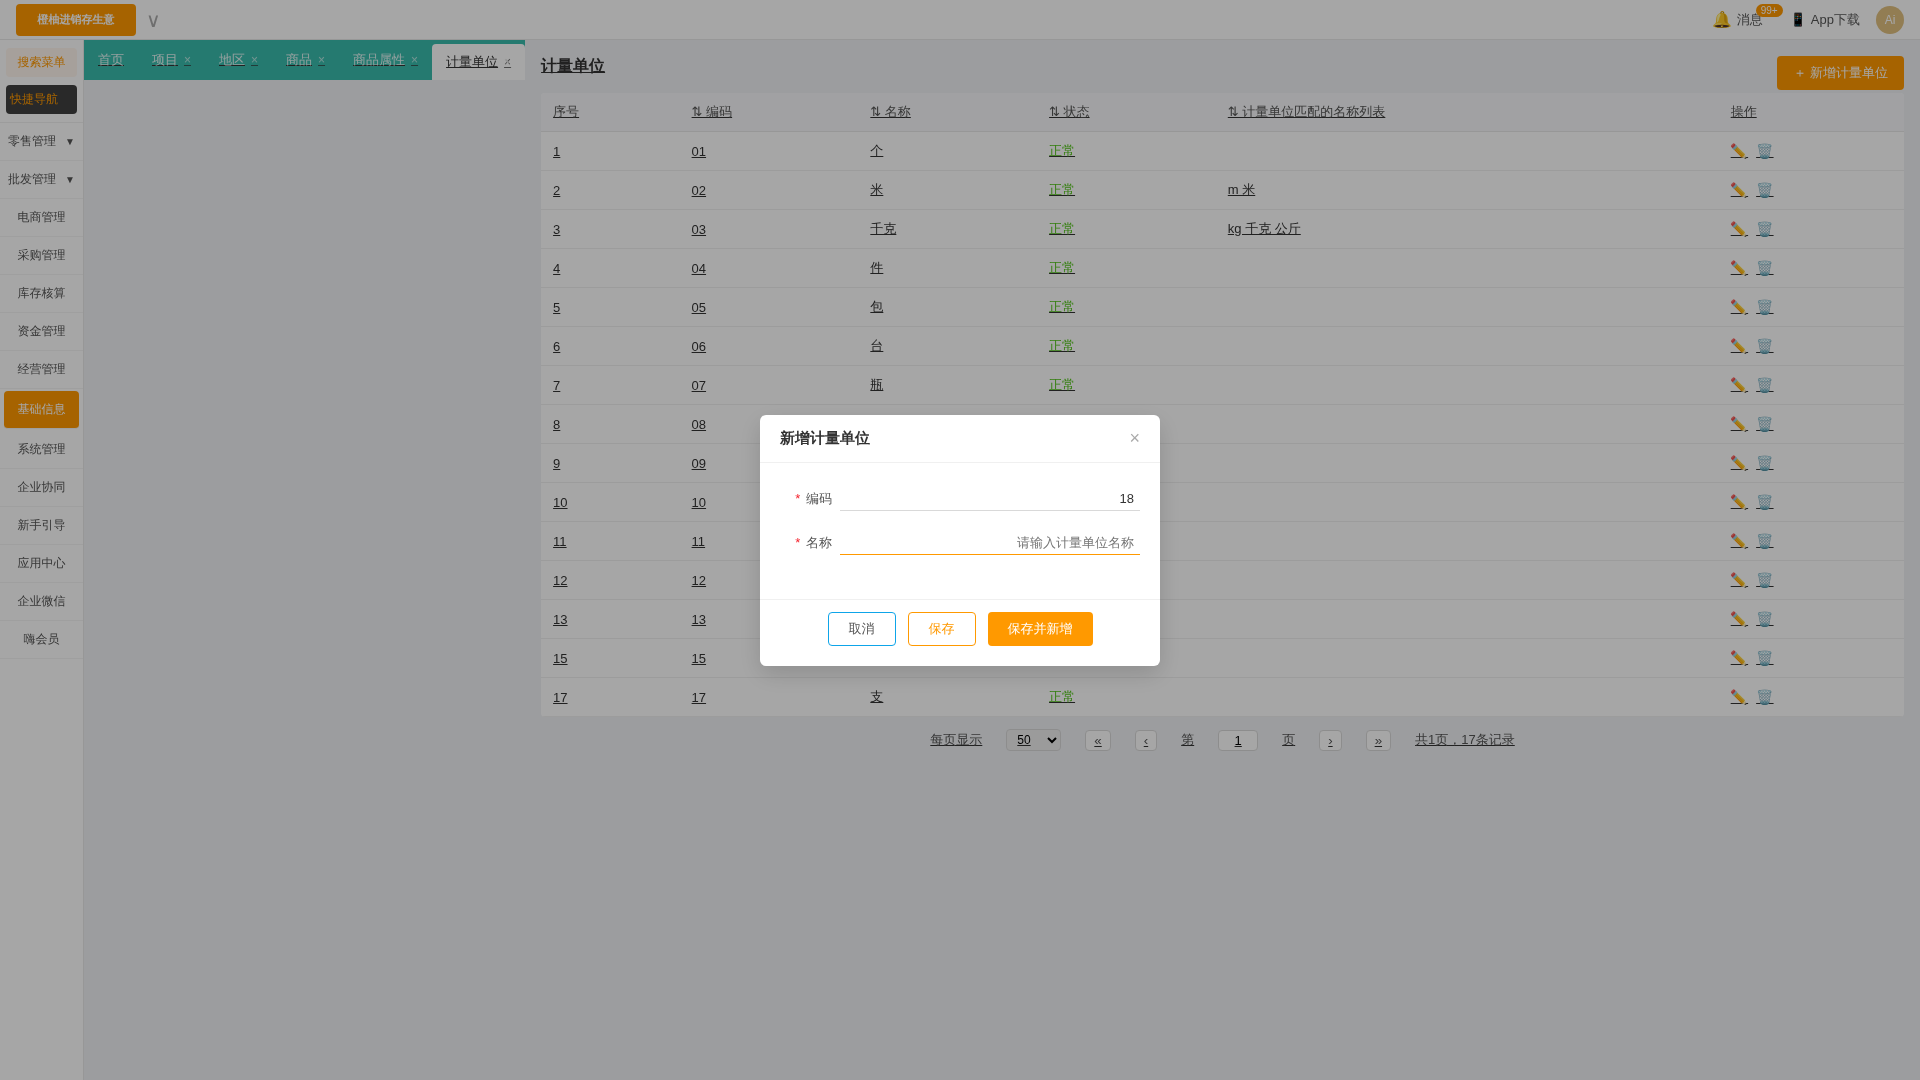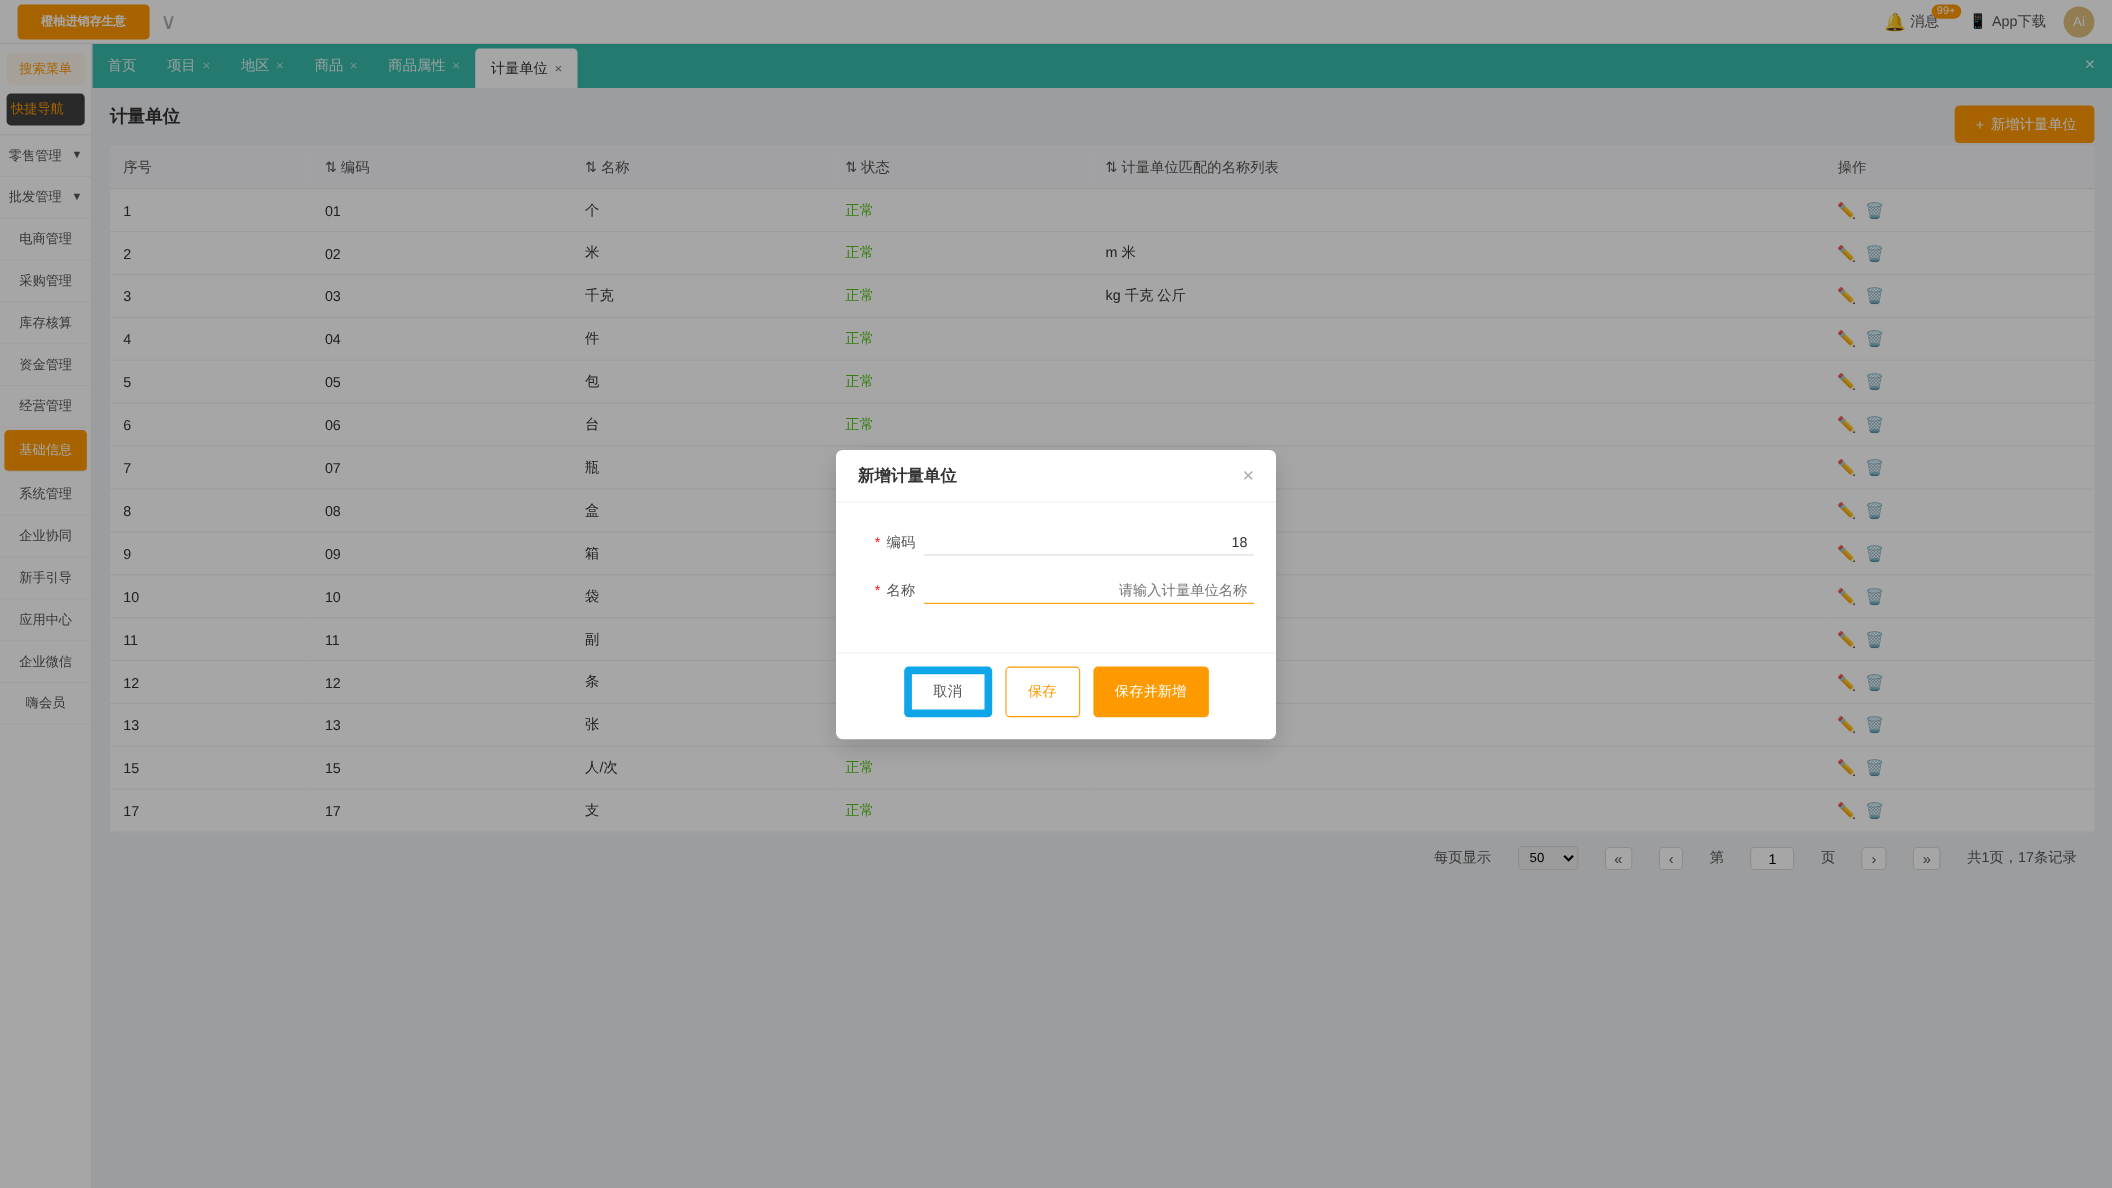--- a/index.html
+++ b/index.html
@@ -19,21 +19,21 @@
     .layout { display: flex; flex: 1; overflow: hidden; }
 
     
     .sidebar { width: 84px; background: #fff; border-right: 1px solid #e8e8e8; display: flex; flex-direction: column; overflow-y: auto; flex-shrink: 0; }
     .sidebar-search-btn { width: 100%; background: #fff6ee; border: none; border-radius: 4px; padding: 6px 4px; color: #f90; cursor: pointer; font-size: 12px; text-align: center; }
     .sidebar-nav-btn { width: 100%; background: #404040; border: none; border-radius: 4px; padding: 6px 4px; color: #f90; cursor: pointer; font-size: 12px; text-align: left; }
     .sidebar-item { padding: 10px 4px; text-align: center; cursor: pointer; font-size: 12px; color: #555; border-bottom: 1px solid #f5f5f5; }
     .sidebar-item.active { background: #f90; color: #fff; border-radius: 4px; margin: 2px 4px; }
 
     
-    .main { flex: 1; display: flex; flex-direction: column; overflow: hidden; }
+    .main { flex: 1; display: flex; flex-direction: row; overflow: hidden; text-decoration: underline; }
 
     
     .tabs { height: 40px; background: #3abcad; display: flex; align-items: center; padding: 0 0; flex-shrink: 0; position: relative; }
     .tab-item { padding: 0 14px; height: 40px; display: flex; align-items: center; gap: 6px; color: rgba(255,255,255,0.85); cursor: pointer; font-size: 13px; white-space: nowrap; }
     .tab-item.active { background: #fff; color: #333; border-radius: 4px 4px 0 0; margin-top: 4px; height: 36px; }
     .tab-close { color: inherit; font-size: 12px; opacity: 0.7; cursor: pointer; }
     .tabs-close-all { position: absolute; right: 0; top: 0; height: 40px; width: 40px; display: flex; align-items: center; justify-content: center; color: rgba(255,255,255,0.85); cursor: pointer; font-size: 16px; }
 
     
     .content { flex: 1; padding: 16px; overflow-y: auto; position: relative; }
@@ -44,39 +44,39 @@
     .table-container { background: #fff; border-radius: 4px; overflow: hidden; }
     table { width: 100%; border-collapse: collapse; }
     thead tr { background: #f7f8fa; }
     th { padding: 10px 12px; text-align: left; font-size: 13px; font-weight: 500; color: #555; border-bottom: 1px solid #e8e8e8; white-space: nowrap; }
     td { padding: 10px 12px; font-size: 13px; color: #333; border-bottom: 1px solid #f0f0f0; }
     .status-normal { color: #52c41a; }
     .action-icons { display: flex; gap: 8px; }
     .action-icon { color: #aaa; cursor: pointer; font-size: 14px; }
 
     
-    .pagination { display: flex; align-items: center; justify-content: flex-end; padding: 12px 16px; gap: 24px; font-size: 13px; color: #555; }
+    .pagination { display: flex; align-items: center; justify-content: center; padding: 12px 16px; gap: 24px; font-size: 13px; color: #555; }
     .page-select { border: 1px solid #d9d9d9; border-radius: 4px; padding: 2px 6px; font-size: 12px; }
     .page-btn { border: 1px solid #d9d9d9; border-radius: 4px; padding: 2px 8px; background: #fff; cursor: pointer; color: #555; }
     .page-input { border: 1px solid #d9d9d9; border-radius: 4px; padding: 2px 6px; width: 40px; text-align: center; font-size: 13px; }
 
     
     .overlay { position: fixed; inset: 0; background: rgba(0,0,0,0.35); z-index: 100; display: flex; align-items: center; justify-content: center; }
     .modal { background: #fff; border-radius: 6px; width: 400px; box-shadow: 0 8px 24px rgba(0,0,0,0.15); }
     .modal-header { padding: 14px 20px; border-bottom: 1px solid #f0f0f0; display: flex; align-items: center; justify-content: space-between; }
     .modal-title { font-size: 15px; font-weight: 600; color: #333; }
     .modal-close { color: #aaa; cursor: pointer; font-size: 18px; line-height: 1; }
     .modal-body { padding: 24px 20px; }
     .form-row { display: flex; align-items: center; margin-bottom: 20px; }
     .form-label { width: 60px; text-align: right; font-size: 13px; color: #555; flex-shrink: 0; padding-right: 8px; }
     .required { color: #f5222d; margin-right: 2px; }
     .form-input { flex: 1; border: none; border-bottom: 1px solid #d9d9d9; padding: 4px 6px; font-size: 13px; outline: none; color: #333; text-align: right; }
     .form-input.active-border { border-bottom: 1px solid #f90; }
     .modal-footer { padding: 12px 20px 20px; display: flex; justify-content: center; gap: 12px; border-top: 1px solid #f0f0f0; }
-    .btn-cancel { padding: 7px 20px; border: 7px solid #0ea5e9; border-radius: 4px; background: #fff; color: #555; cursor: pointer; font-size: 13px; }
+    .btn-cancel { padding: 7px 20px; border: 1px solid #0ea5e9; border-radius: 4px; background: #fff; color: #555; cursor: pointer; font-size: 13px; }
     .btn-save { padding: 7px 20px; border: none; border-radius: 4px; background: #fff; color: #f90; border: 1px solid #f90; cursor: pointer; font-size: 13px; }
     .btn-save-new { padding: 7px 20px; border: none; border-radius: 4px; background: #f90; color: #fff; cursor: pointer; font-size: 13px; }
 
     
     .sidebar { width: 84px; }
   </style>
 </head>
 <body>
 
 <div class="top-bar">

